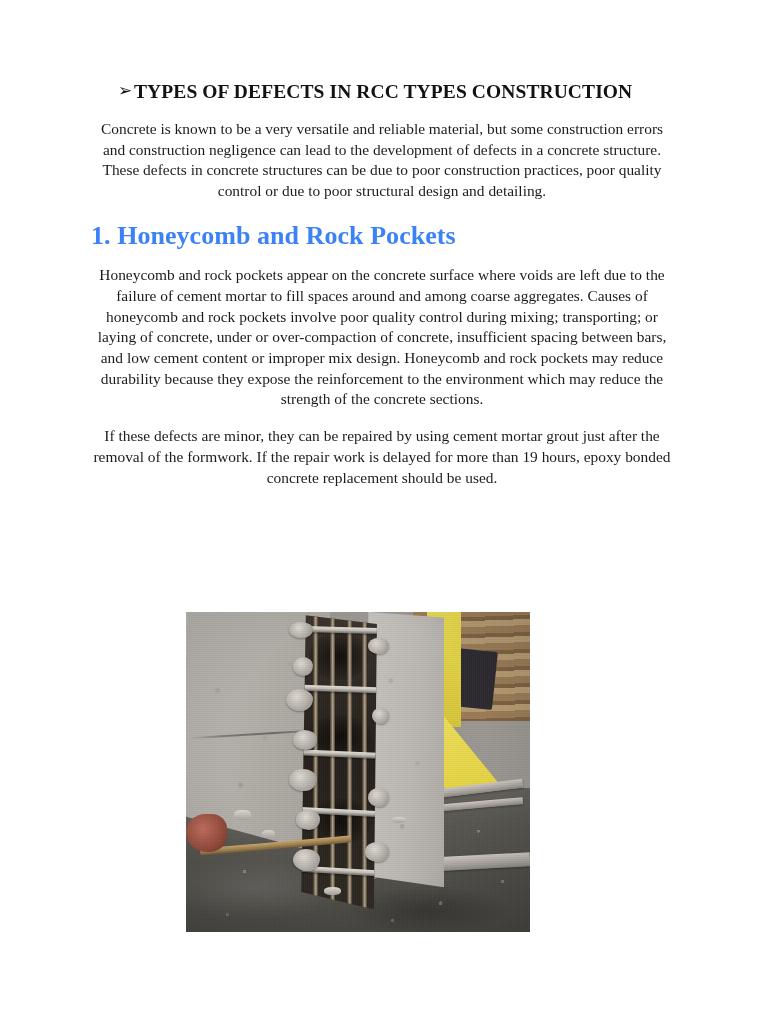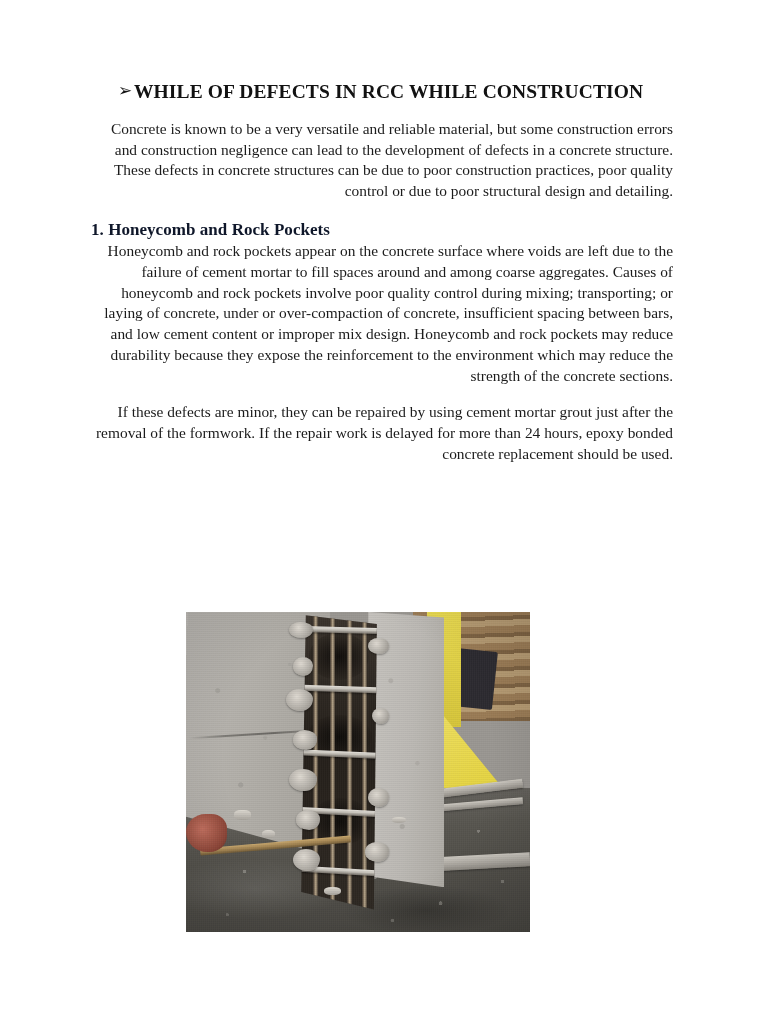--- a/index.html
+++ b/index.html
@@ -60,34 +60,34 @@
     display: inline-block;
     margin-left: 16px;
   }
 
   
   p.body-text {
     margin: 0 0 13px 0;
     font-size: 15.4px;
     line-height: 1.345;
     color: #1b1b1b;
-    text-align: right;
+    text-align: center;
     letter-spacing: 0.01px;
   }
   p.body-text.tight {
     margin-bottom: 0;
   }
 
   h2.section-heading {
-    margin: 18px 0 1px 0;
+    margin: 18px 0 14px 0;
     font-family: "Liberation Serif", "DejaVu Serif", serif;
     font-weight: bold;
-    font-size: 17px;
+    font-size: 26px;
     line-height: 1.2;
-    color: #0f172a;
+    color: #3b82f6;
     letter-spacing: 0.05px;
   }
 
   .gap-after-para { height: 16px; }
 
   
   .photo-wrap {
     position: absolute;
     left: 186px;
     top: 612px;
@@ -329,33 +329,33 @@
 </style>
 </head>
 <body>
 
 <div class="page">
 
   <div class="content">
 
     <h1 class="doc-title">
       <span class="bullet-arrow">➢</span>
-      <span class="title-text">WHILE OF DEFECTS IN RCC WHILE CONSTRUCTION</span>
+      <span class="title-text">TYPES OF DEFECTS IN RCC TYPES CONSTRUCTION</span>
     </h1>
 
     <p class="body-text">Concrete is known to be a very versatile and reliable material, but some construction errors and construction negligence can lead to the development of defects in a concrete structure. These defects in concrete structures can be due to poor construction practices, poor quality control or due to poor structural design and detailing.</p>
 
 
     <h2 class="section-heading">1. Honeycomb and Rock Pockets</h2>
 
     <p class="body-text tight">Honeycomb and rock pockets appear on the concrete surface where voids are left due to the failure of cement mortar to fill spaces around and among coarse aggregates. Causes of honeycomb and rock pockets involve poor quality control during mixing; transporting; or laying of concrete, under or over-compaction of concrete, insufficient spacing between bars, and low cement content or improper mix design. Honeycomb and rock pockets may reduce durability because they expose the reinforcement to the environment which may reduce the strength of the concrete sections.</p>
 
     <div class="gap-after-para"></div>
 
-    <p class="body-text">If these defects are minor, they can be repaired by using cement mortar grout just after the removal of the formwork. If the repair work is delayed for more than 24 hours, epoxy bonded concrete replacement should be used.</p>
+    <p class="body-text">If these defects are minor, they can be repaired by using cement mortar grout just after the removal of the formwork. If the repair work is delayed for more than 19 hours, epoxy bonded concrete replacement should be used.</p>
 
   </div>
 
   <figure class="photo-wrap" style="margin:0;">
     <div class="photo">
 
       <div class="timber-bg"></div>
       <div class="timber-dark"></div>
       <div class="timber-dark2"></div>
 

